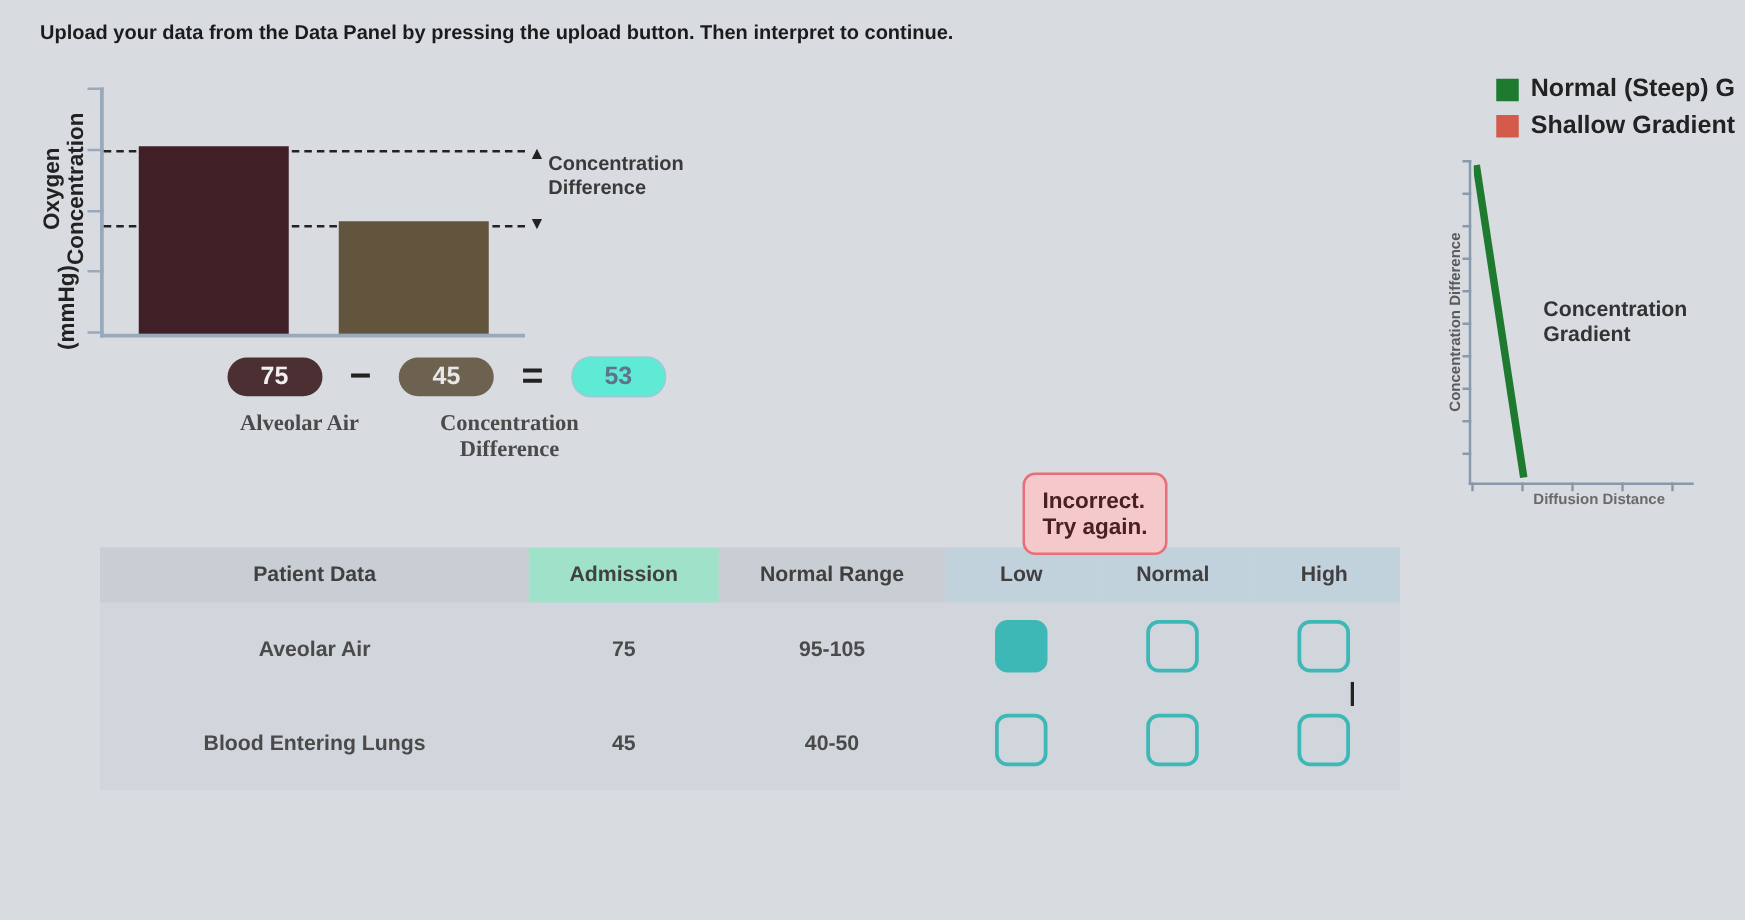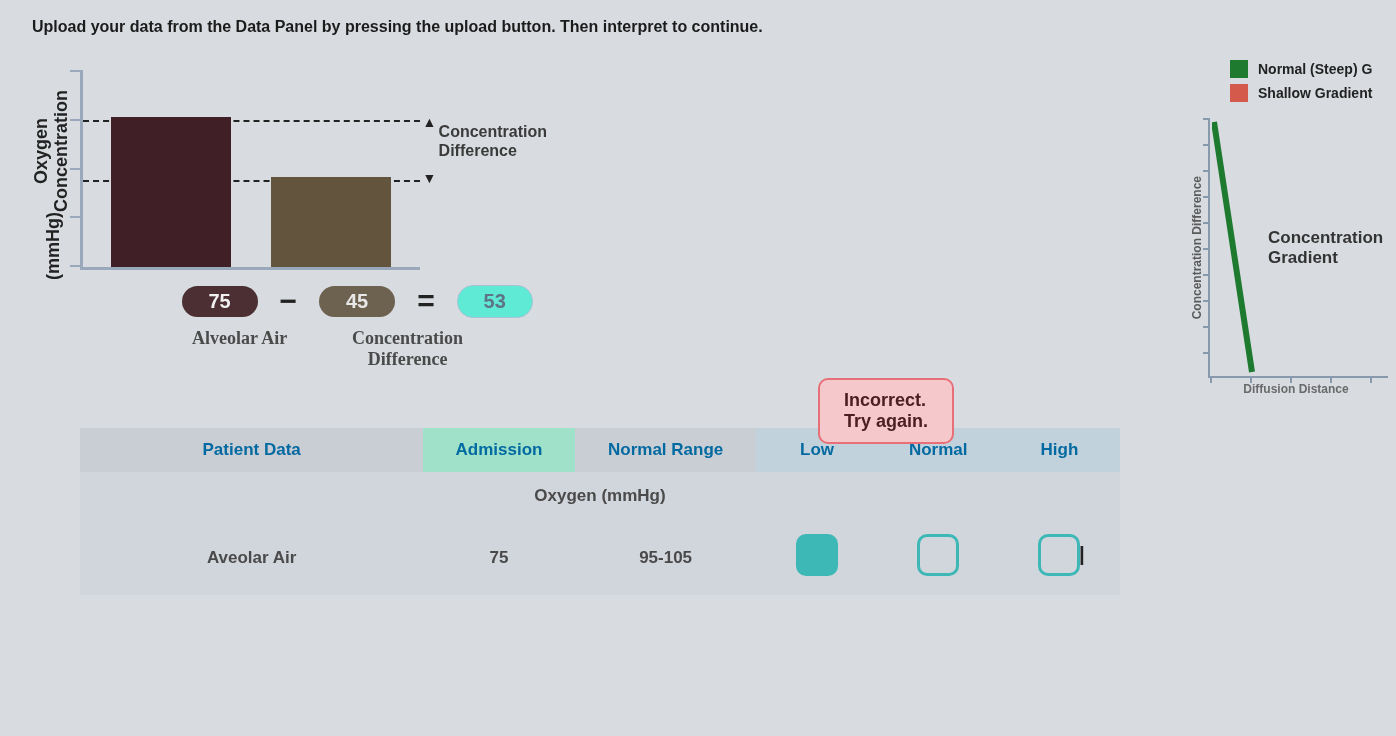--- a/index.html
+++ b/index.html
@@ -97,31 +97,31 @@
 .op { font-size:30px; font-weight:700; color:#222; }
 .eq-labels { display:flex; margin-top:10px; margin-left:92px; }
 .eq-labels div { text-align:center; font-weight:600; font-size:18px; color:#4a4a4a;font-family:Liberation Serif, serif; }
 .eq-l1 { width:136px; }
 .eq-l2 { width:200px; }
 .eq-l3 { width:200px; }
 
 .feedback {
   position:absolute; left:818px; top:378px;
   background:#f5c9cc; border:2px solid #e86f77;
-  border-radius:10px; padding:10px 24px;
+  border-radius:10px; padding:10px 14px;
   font-weight:600; font-size:18px; color:#4a2022;
 }
 
 .right-col {
   margin-left:auto;
   display:flex; flex-direction:column;
   padding-right:8px;
 }
 .legend { margin-bottom:10px; margin-left:40px; }
-.legend-row { display:flex; align-items:center; margin-bottom:6px; font-size:14px; font-weight:600; color:#222; }
+.legend-row { display:flex; align-items:center; margin-bottom:6px; font-size:20px; font-weight:600; color:#222; }
 .swatch { width:18px; height:18px; margin-right:10px; display:inline-block; }
 .sw-green { background:#1d7a2f; }
 .sw-red   { background:#d45b4b; }
 .line-plot-wrap { display:flex; align-items:flex-start; }
 .line-ylabel {
   writing-mode: vertical-rl; transform:rotate(180deg);
   font-size:12px; color:#5a5a5a; font-weight:600; margin-right:4px;
   align-self:center;
 }
 .line-plot {
@@ -134,21 +134,21 @@
   position:absolute; left:2px; top:2px; width:176px; height:256px;
 }
 .line-annot {
   position:absolute; left:78px; top:110px;
   font-weight:600; font-size:17px; color:#333; line-height:1.2;
 }
 .line-xlabel { font-size:12px; color:#6a6a6a; font-weight:600; text-align:center; margin-top:4px; margin-left:14px; }
 
 .table-wrap { margin-top:32px; margin-left:48px; width:1040px; }
 table.pd { border-collapse:collapse; width:100%; background:#d1d6dc; font-size:17px; }
-table.pd th { padding:12px 24px; font-weight:600; color:#0369a1; background:#c8ced4; }
+table.pd th { padding:12px 24px; font-weight:600; color:#404040; background:#c8ced4; }
 table.pd th.adm { background:#9fe2c9; }
 table.pd th.low, table.pd th.nor, table.pd th.hi { background:#c2d2dd;text-align:center; }
 table.pd td { padding:14px 8px; text-align:center; font-weight:600; color:#4a4a4a; }
 .section-row td { text-align:left; padding-left:96px; font-weight:700; color:#3a3a3a; }
 .chk {
   display:inline-block; width:42px; height:42px;
   border:3px solid #3db8b7; border-radius:10px;
 }
 .chk.filled { background:#3db8b7; }
 .cursor {
@@ -252,28 +252,33 @@
       <tr>
         <th style="width:340px">Patient Data</th>
         <th class="adm" style="width:150px">Admission</th>
         <th style="width:180px">Normal Range</th>
         <th class="low" style="width:120px">Low</th>
         <th class="nor" style="width:120px">Normal</th>
         <th class="hi" style="width:120px">High</th>
       </tr>
     </thead>
     <tbody>
-      <tr class="section-row">
-        <td colspan="6">Oxygen (mmHg)</td>
-      </tr>
       <tr>
         <td style="">Aveolar Air</td>
         <td>75</td>
         <td>95-105</td>
         <td><span class="chk filled"></span></td>
         <td><span class="chk"></span></td>
         <td><span class="chk"></span></td>
       </tr>
+      <tr>
+        <td style="text-align:center">Blood Entering Lungs</td>
+        <td>45</td>
+        <td>40-50</td>
+        <td><span class="chk"></span></td>
+        <td><span class="chk"></span></td>
+        <td><span class="chk"></span></td>
+      </tr>
     </tbody>
   </table>
 </div>
 
 <div class="cursor">I</div>
 
 </body></html>

